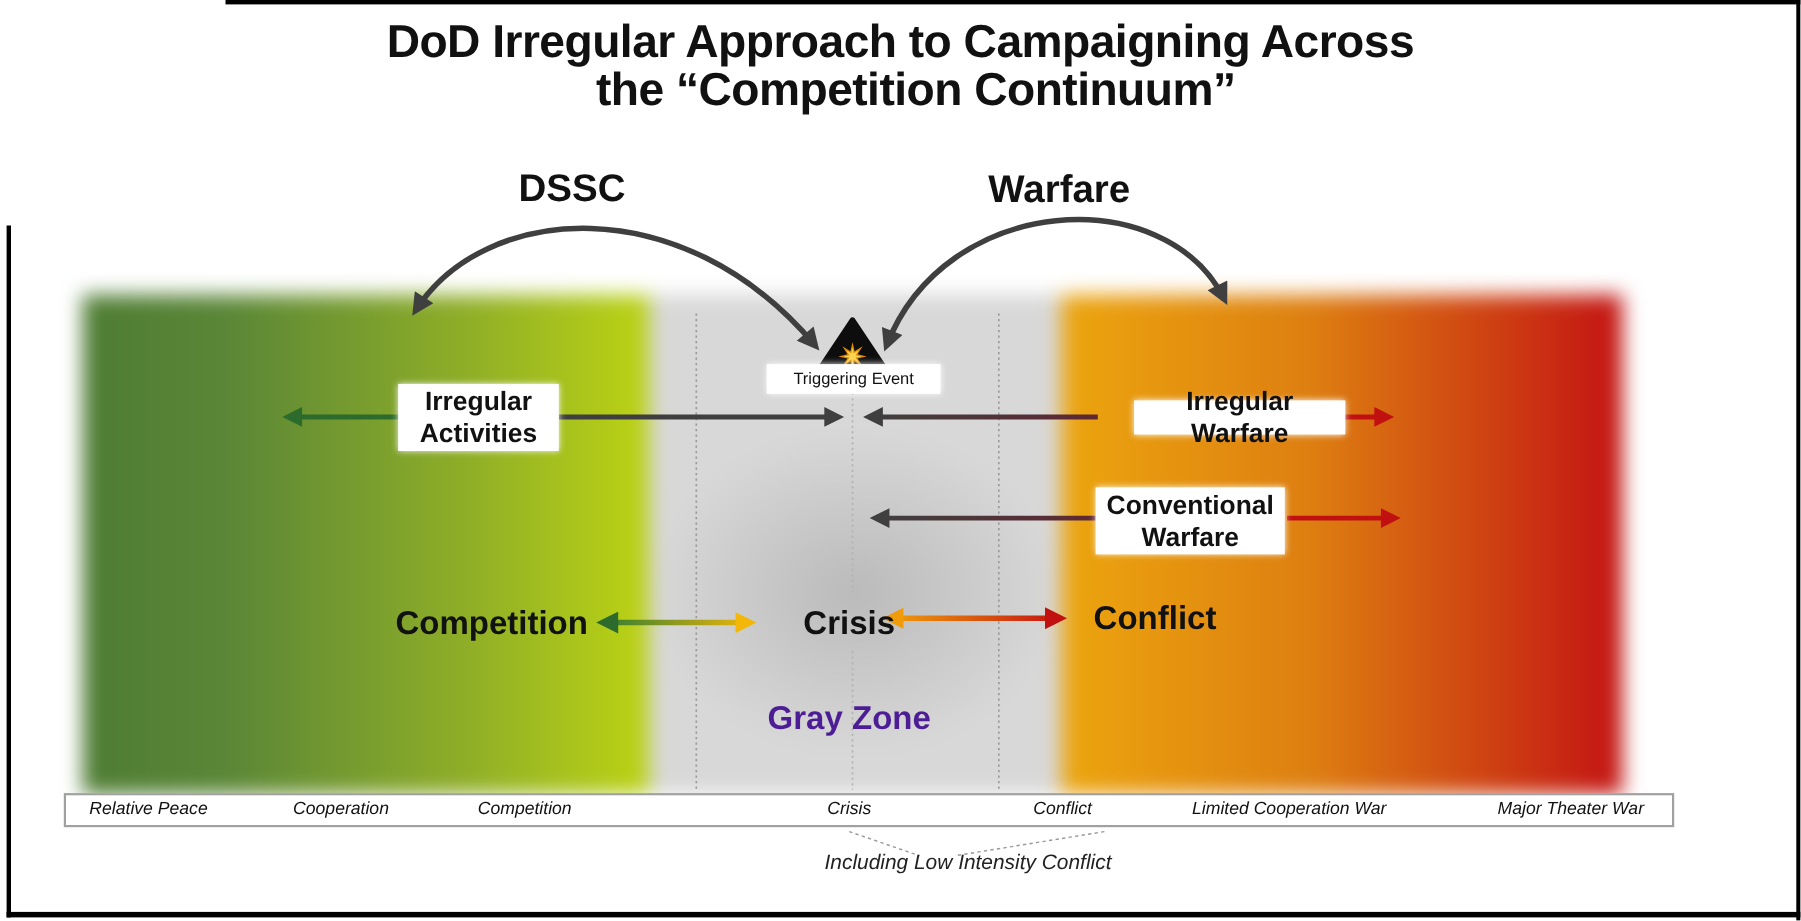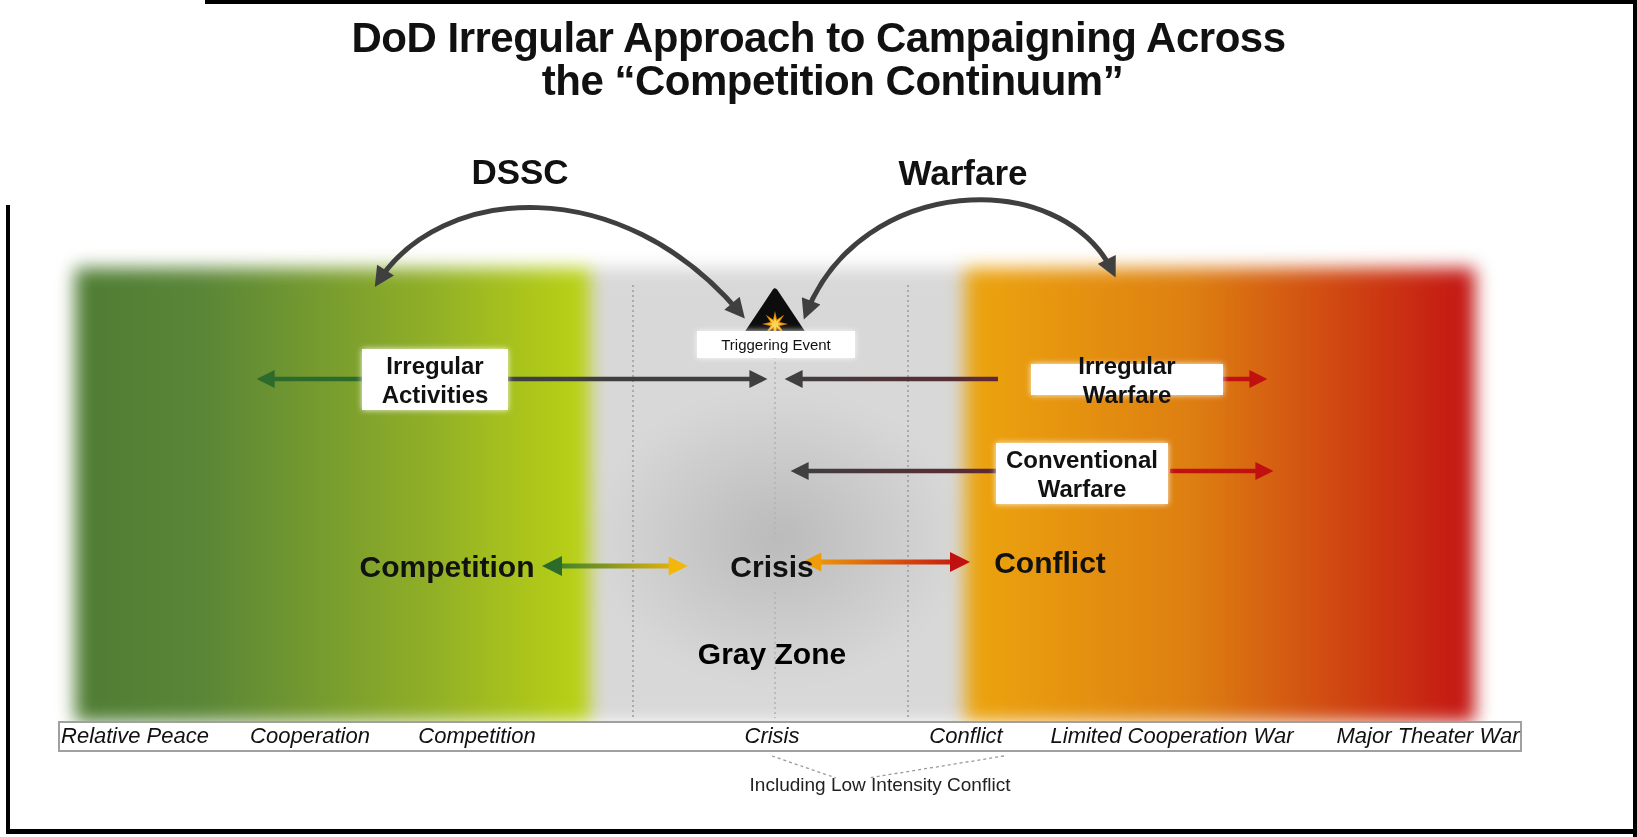--- a/index.html
+++ b/index.html
@@ -26,28 +26,28 @@
   .gray-blob{position:absolute;left:515px;width:375px;top:120px;height:300px;
              background:radial-gradient(ellipse at center,rgba(80,80,80,.22) 0%,rgba(80,80,80,0) 70%);}
 
   svg.layer{position:absolute;left:0;top:0;}
 
   .box{position:absolute;background:#fff;display:flex;flex-direction:column;justify-content:center;
        text-align:center;font-weight:700;font-size:24px;line-height:29px;box-shadow:0 0 6px rgba(255,255,255,.9);}
   .box.trig{font-weight:400;font-size:15px;line-height:27px;text-align:center;}
 
   .phase{position:absolute;font-weight:700;font-size:30px;text-align:center;}
-  .grayzone{color:#000000;}
+  .grayzone{color:#4c1d95;}
 
   .axis{position:absolute;left:58px;top:721px;width:1464px;height:31px;background:#fff;
         border:2px solid #a0a0a0;box-sizing:border-box;}
   .axis-label{position:absolute;top:721px;height:31px;line-height:29px;transform:translateX(-50%);
-              font-style:italic;font-size:22px;white-space:nowrap;}
+              font-style:italic;font-size:16px;white-space:nowrap;}
   .footnote{position:absolute;left:730px;top:774px;width:300px;text-align:center;
-            font-size:19px;color:#222;}
+            font-style:italic;font-size:19px;color:#222;}
 </style>
 </head>
 <body>
 
 <div class="canvas">
 
   <div class="band">
     <div class="seg seg-green"></div>
     <div class="seg seg-gray"></div>
     <div class="gray-blob"></div>

